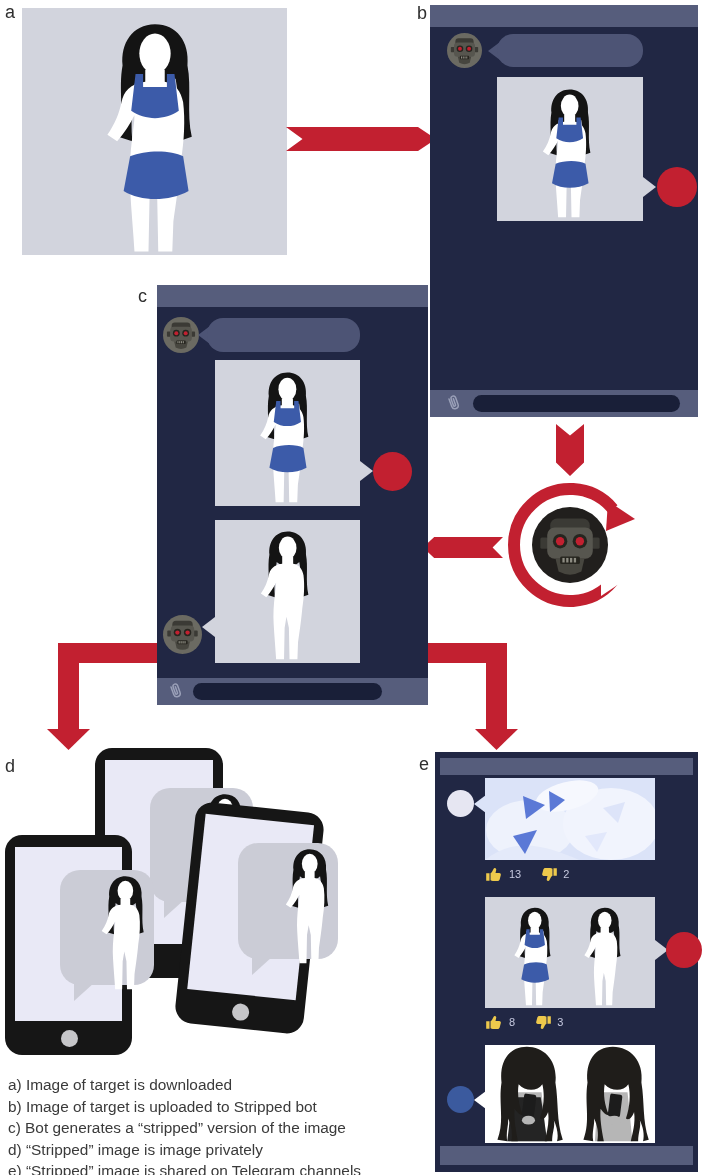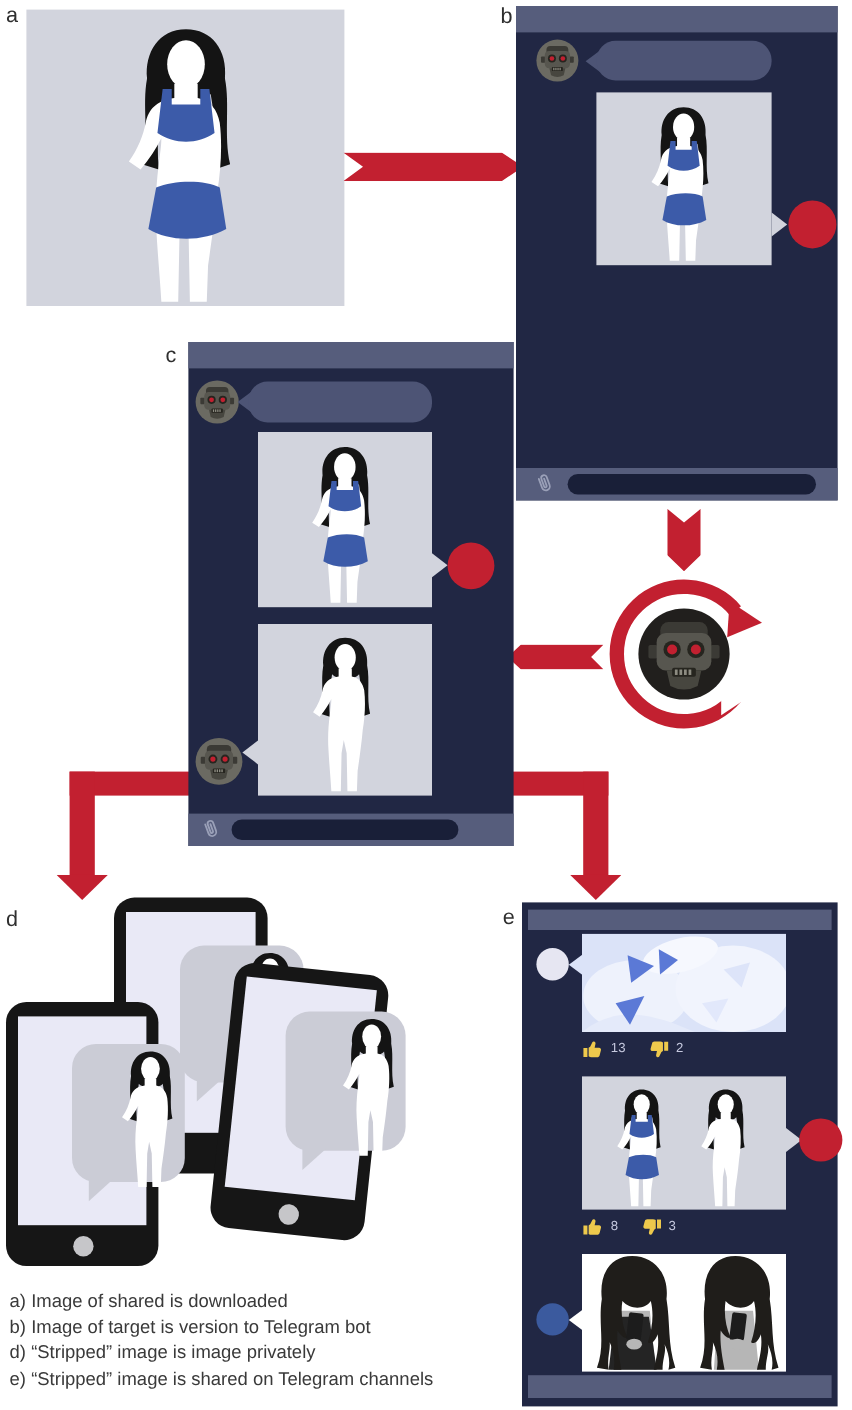--- a/index.html
+++ b/index.html
@@ -284,19 +284,20 @@
           <use href="#sym-selfie"></use>
         </svg>
       <svg class="fig" style="height:98px;--top:transparent;" viewBox="0 0 100 120">
           <use href="#sym-selfie"></use>
         </svg>
     </div>
     <div class="abs" style="left:5px;right:5px;bottom:7px;height:19px;background:var(--slate,#565d7c);"></div>
   </div>
 
   <div class="abs" style="left:8px;top:1074px;width:420px;">
-    <div class="caption-line">a) Image of shared is downloaded</div>
-    <div class="caption-line">b) Image of target is version to Telegram bot</div>
+    <div class="caption-line">a) Image of target is downloaded</div>
+    <div class="caption-line">b) Image of target is uploaded to Stripped bot</div>
+    <div class="caption-line">c) Bot generates a “stripped” version of the image</div>
     <div class="caption-line">d) “Stripped” image is image privately</div>
     <div class="caption-line">e) “Stripped” image is shared on Telegram channels</div>
   </div>
 
 </div>
 
 </body></html>

